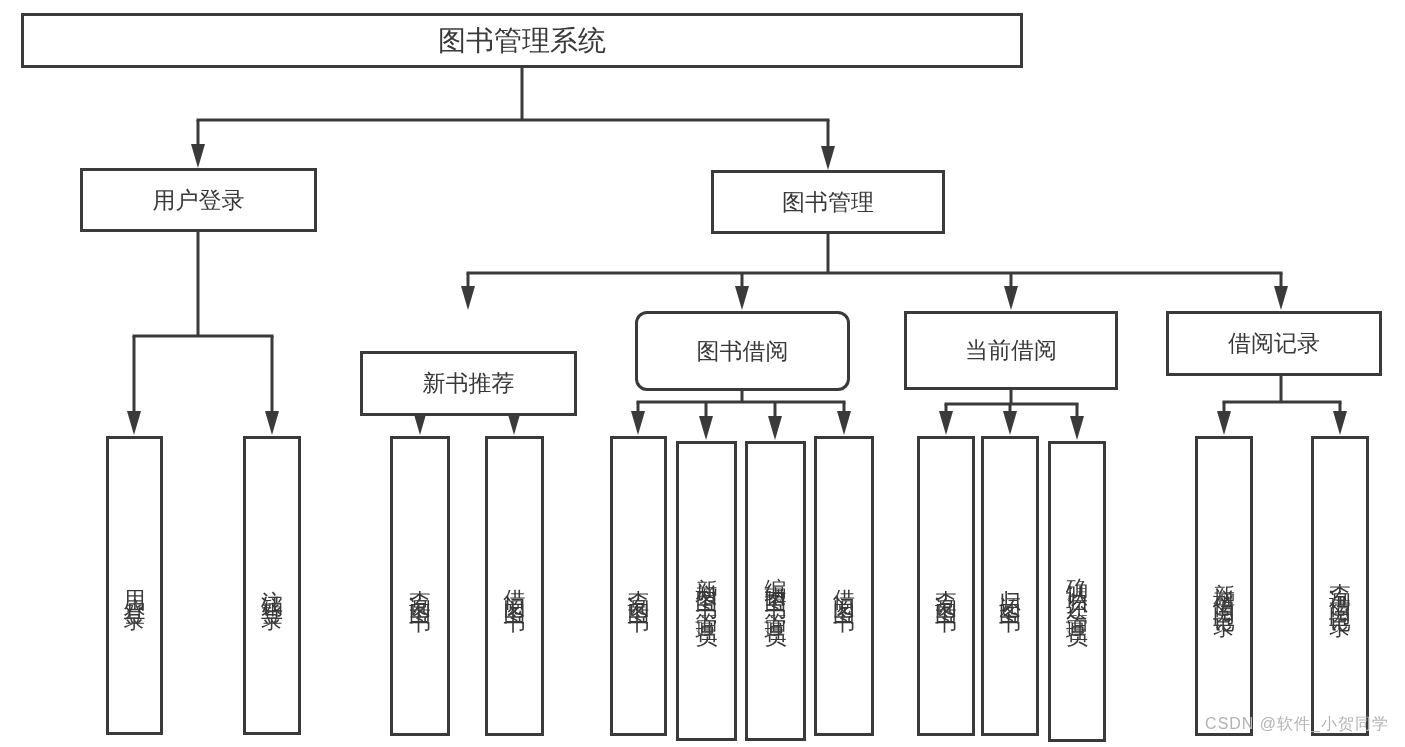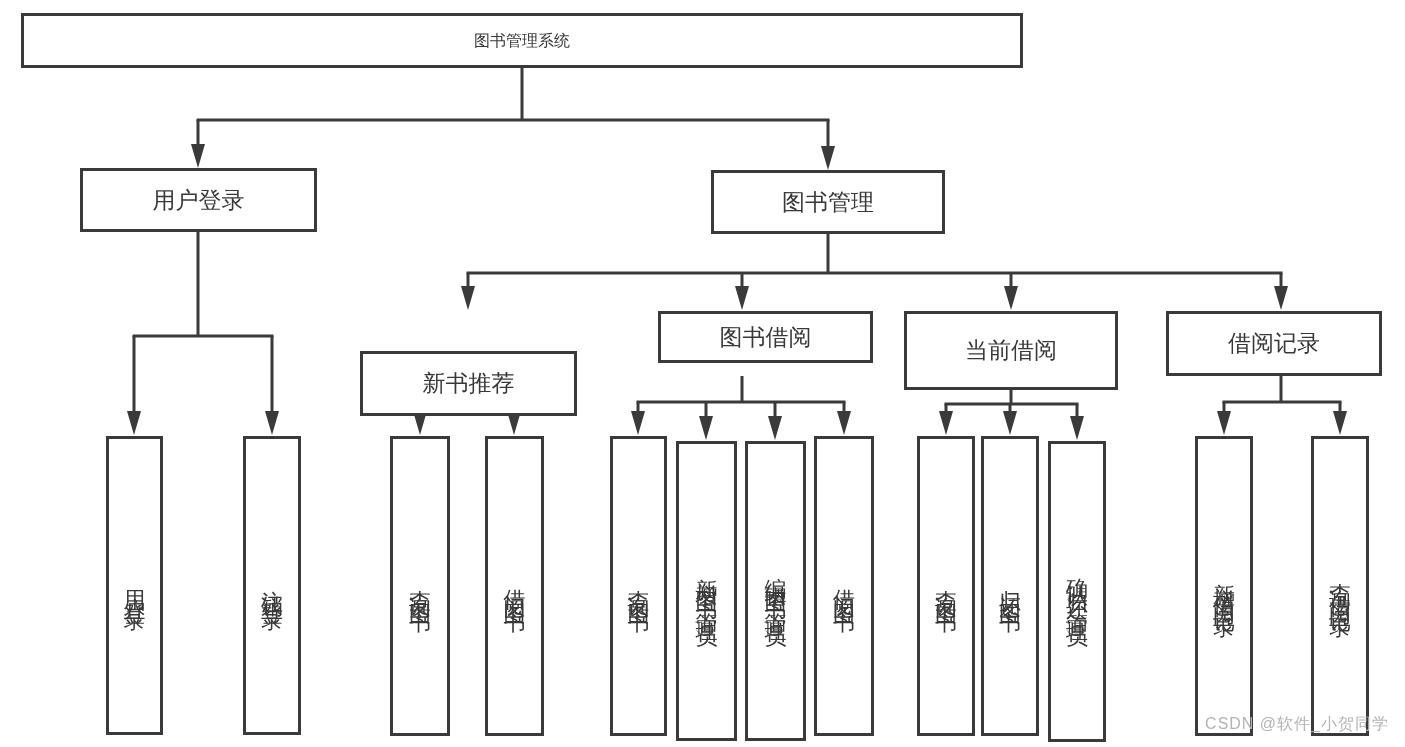--- a/index.html
+++ b/index.html
@@ -29,21 +29,21 @@
     color: var(--text-color, #383838);
     display: flex;
     align-items: center;
     justify-content: center;
     text-align: center;
     font-size: 23px;
     line-height: 1;
     white-space: nowrap;
   }
   .node.root-node {
-    font-size: 16px;
+    font-size: 28px;
     border-width: 3px;
   }
   .node.vertical {
     writing-mode: vertical-rl;
     text-orientation: mixed;
     font-size: 22px;
     letter-spacing: 7px;
     white-space: normal;
   }
   .watermark {
@@ -112,21 +112,21 @@
       <line x1="1224" y1="402" x2="1224" y2="413" stroke="#3a3a3a" stroke-width="3"></line>
       <polygon points="1217,411 1231,411 1224,435" fill="#3a3a3a"></polygon>
       <line x1="1340" y1="402" x2="1340" y2="413" stroke="#3a3a3a" stroke-width="3"></line>
       <polygon points="1333,411 1347,411 1340,435" fill="#3a3a3a"></polygon>
     </svg>
   <div id="nodes">
       <div class="node root-node" style="left: 21px; top: 13px; width: 1002px; height: 55px;">图书管理系统</div>
       <div class="node" style="left: 80px; top: 168px; width: 237px; height: 64px;">用户登录</div>
       <div class="node" style="left: 711px; top: 170px; width: 234px; height: 64px; text-align: center;">图书管理</div>
       <div class="node" style="left: 360px; top: 311px; width: 217px; height: 65px; margin-top: 40px;">新书推荐</div>
-      <div class="node" style="left: 658px; top: 311px; width: 215px; height: 52px;">图书借阅</div>
+      <div class="node" style="left: 635px; top: 311px; width: 215px; height: 80px; border-radius: 12px;">图书借阅</div>
       <div class="node" style="left: 904px; top: 311px; width: 214px; height: 79px;">当前借阅</div>
       <div class="node" style="left: 1166px; top: 311px; width: 216px; height: 65px;">借阅记录</div>
       <div class="node vertical" style="left: 106px; top: 436px; width: 57px; height: 299px;">用户登录</div>
       <div class="node vertical" style="left: 243px; top: 436px; width: 58px; height: 299px;">注销登录</div>
       <div class="node vertical" style="left: 390px; top: 436px; width: 60px; height: 300px;">查询图书</div>
       <div class="node vertical" style="left: 485px; top: 436px; width: 59px; height: 300px;">借阅图书</div>
       <div class="node vertical" style="left: 610px; top: 436px; width: 57px; height: 300px;">查询图书</div>
       <div class="node vertical" style="left: 676px; top: 441px; width: 61px; height: 300px;">新增图书（管理员）</div>
       <div class="node vertical" style="left: 745px; top: 441px; width: 61px; height: 300px;">编辑图书（管理员）</div>
       <div class="node vertical" style="left: 814px; top: 436px; width: 60px; height: 300px;">借阅图书</div>

